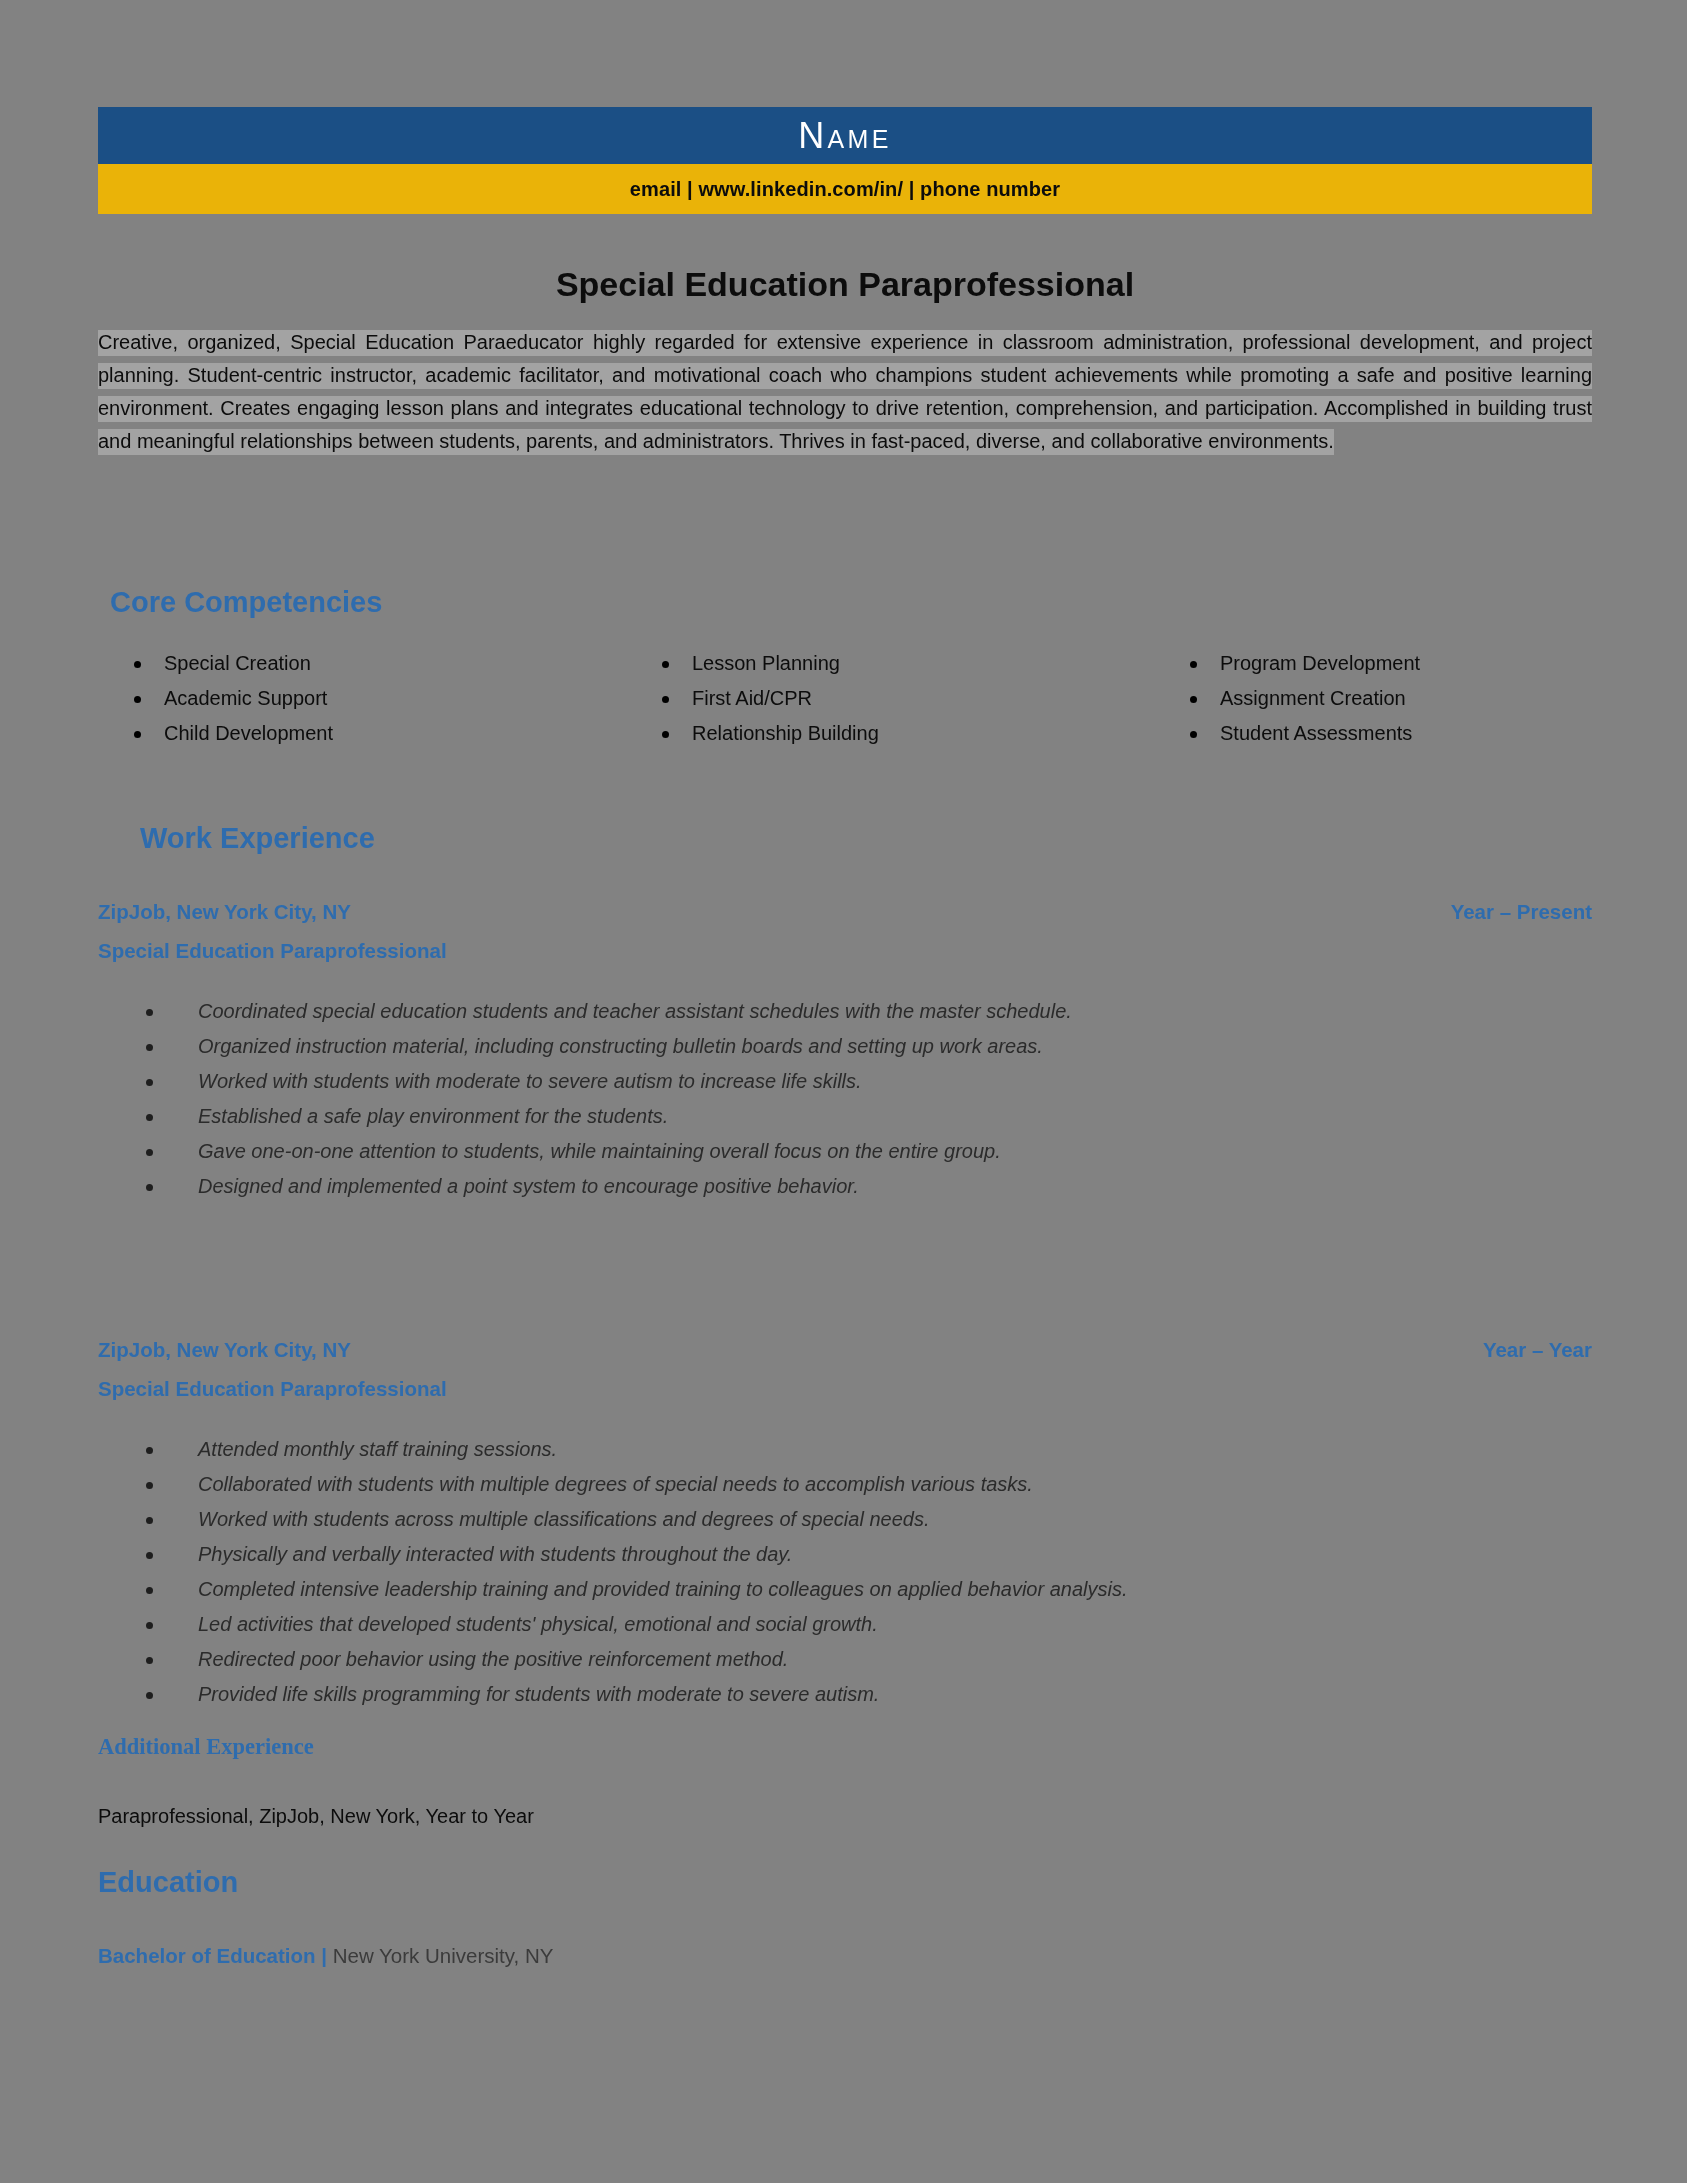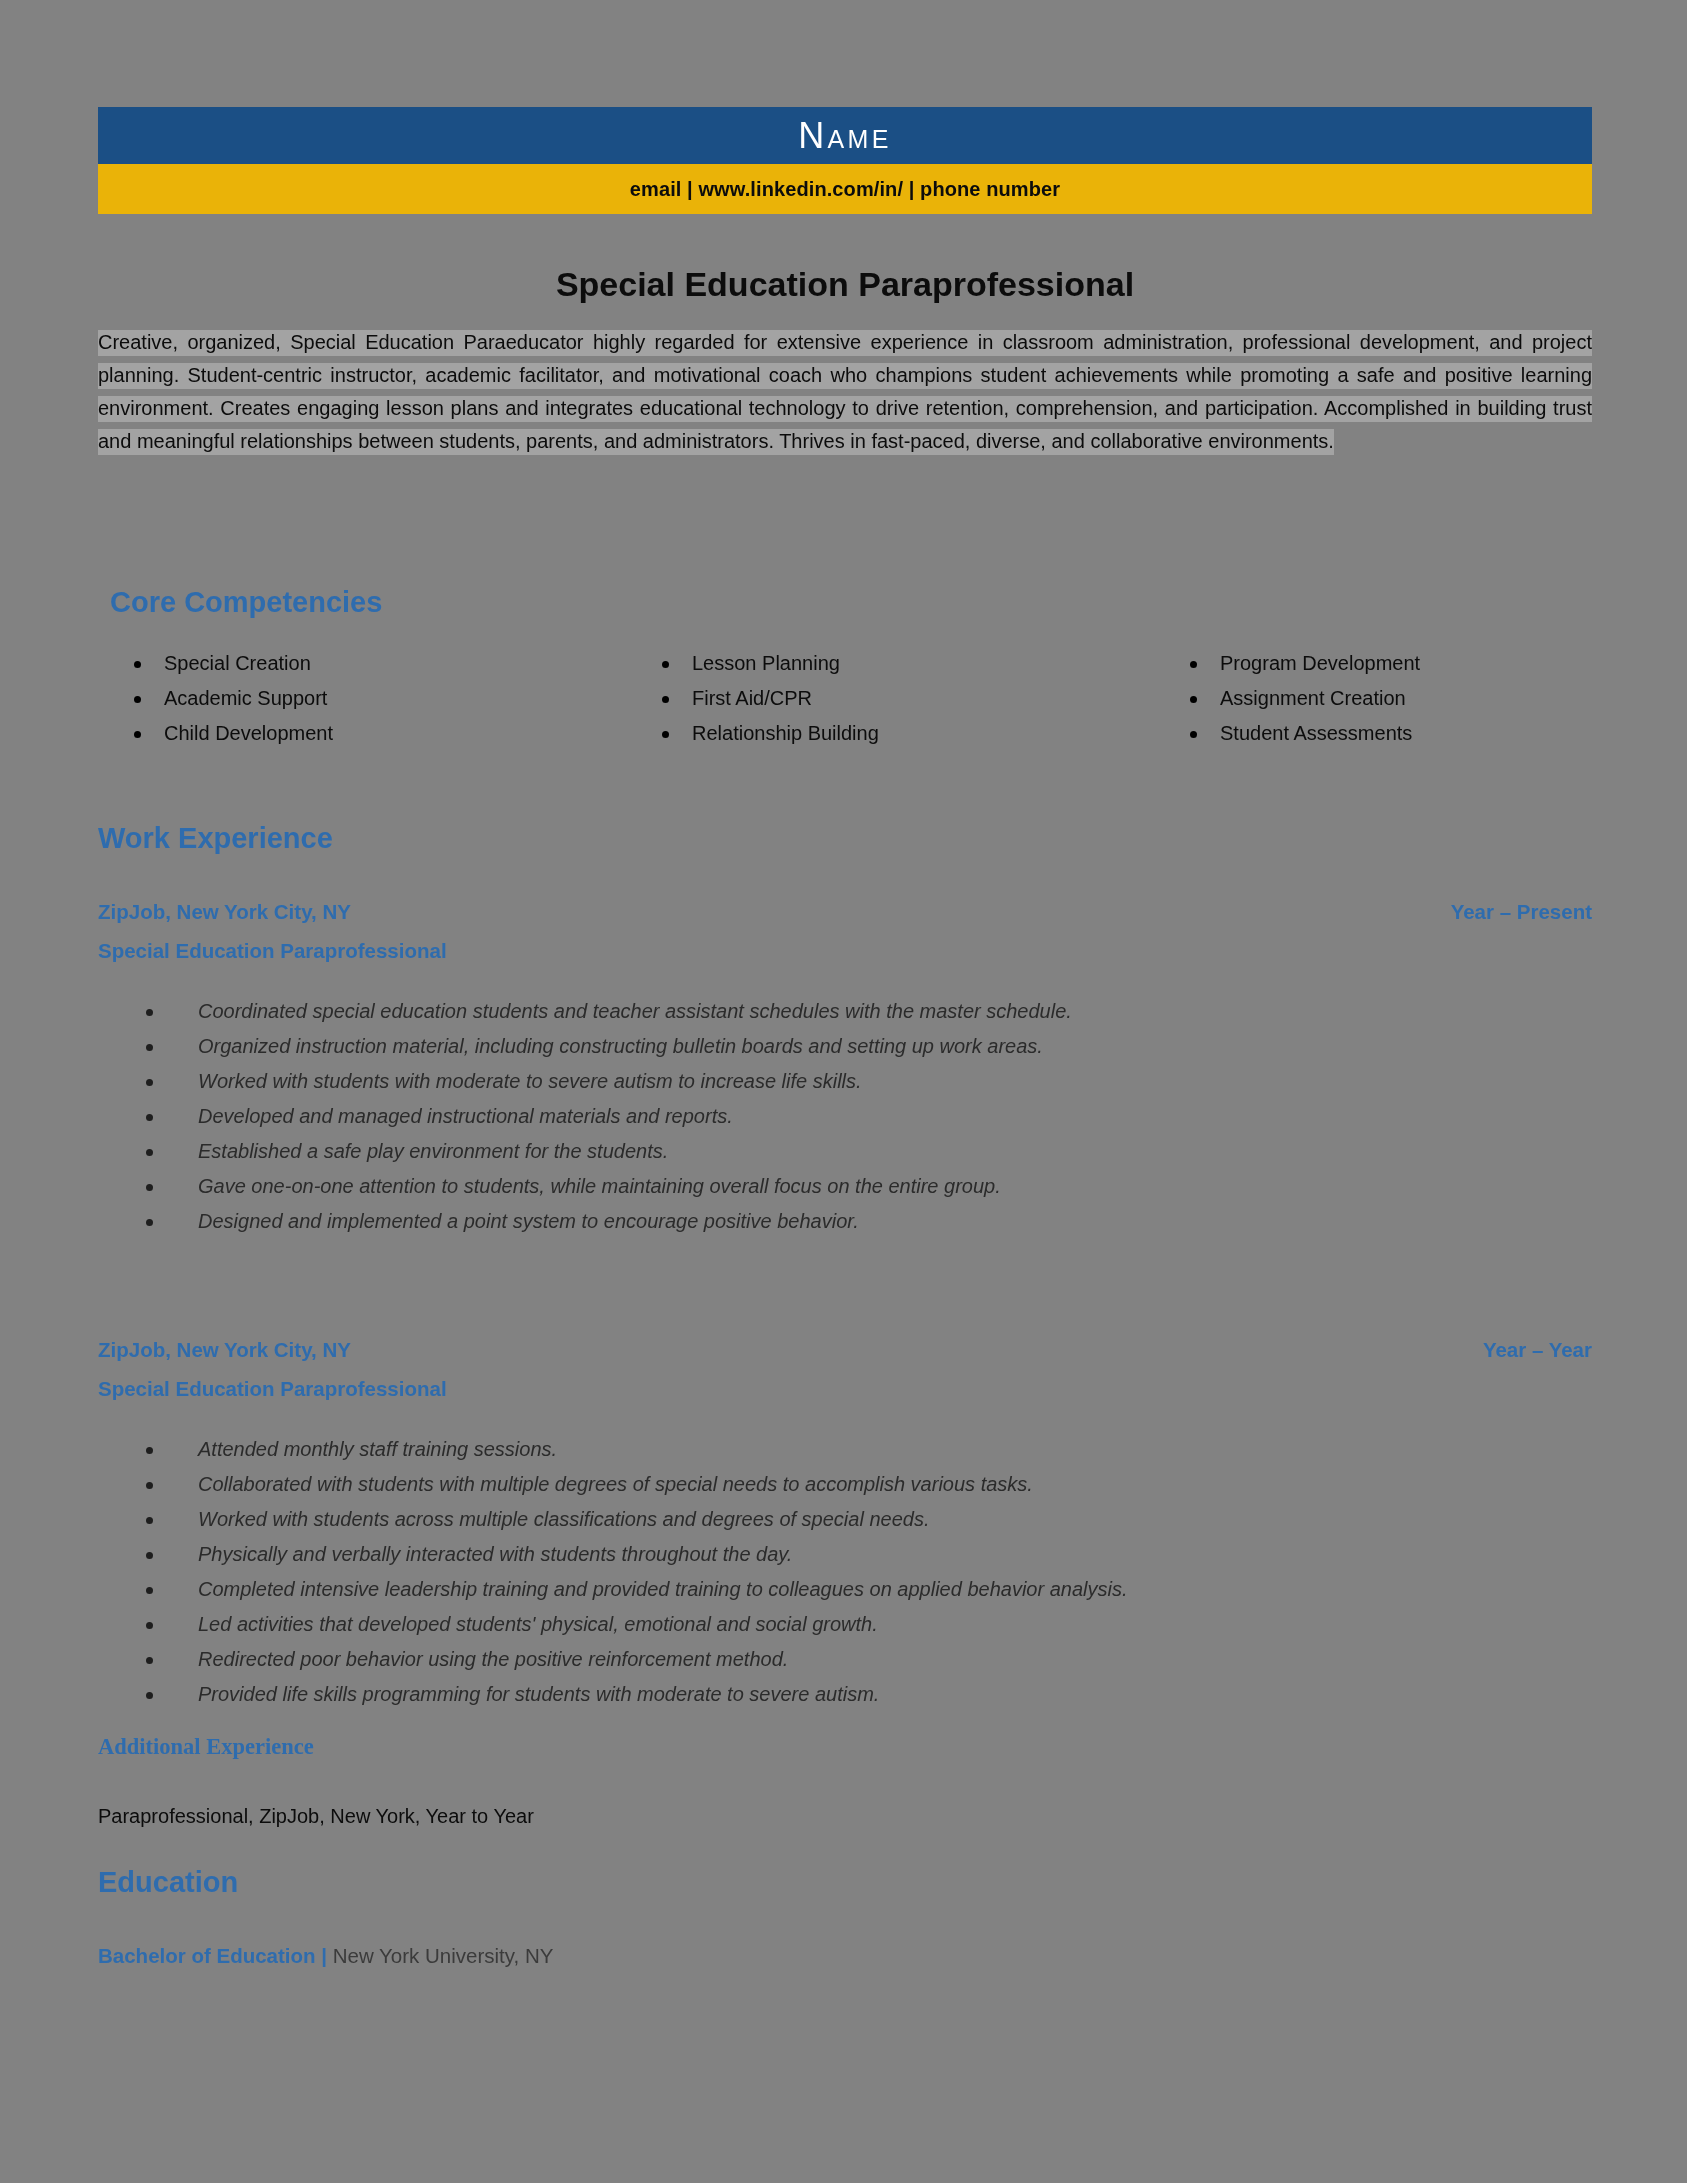--- a/index.html
+++ b/index.html
@@ -102,21 +102,21 @@
     left: 98px;
     font-weight: bold;
     color: #2E6CAE;
     line-height: 1;
     white-space: nowrap;
   }
   .sec-heading.big { font-size: 29px; }
   .sec-heading.small { font-size: 22.5px; }
 
   #h-core { top: 588px; margin-left: 12px; }
-  #h-work { top: 824px; }
+  #h-work { top: 824px; margin-left: 42px; }
   #h-additional { top: 1736px; font-family: Liberation Serif, serif; }
   #h-education { top: 1868px; }
 
   
   .comp-grid {
     position: absolute;
     left: 98px;
     top: 646px;
     width: 1494px;
     display: grid;
@@ -271,21 +271,20 @@
   <div class="job" id="job-1">
     <div class="job-head">
       <div class="job-company">ZipJob, New York City, NY</div>
       <div class="job-dates">Year – Present</div>
     </div>
     <div class="job-role">Special Education Paraprofessional</div>
     <div class="job-bullets">
       <div class="job-bullet"><span class="dot"></span><span>Coordinated special education students and teacher assistant schedules with the master schedule.</span></div>
       <div class="job-bullet"><span class="dot"></span><span>Organized instruction material, including constructing bulletin boards and setting up work areas.</span></div>
       <div class="job-bullet"><span class="dot"></span><span>Worked with students with moderate to severe autism to increase life skills.</span></div>
-      <div class="job-bullet"><span class="dot"></span><span>Developed and managed instructional materials and reports.</span></div>
       <div class="job-bullet"><span class="dot"></span><span>Established a safe play environment for the students.</span></div>
       <div class="job-bullet"><span class="dot"></span><span>Gave one-on-one attention to students, while maintaining overall focus on the entire group.</span></div>
       <div class="job-bullet"><span class="dot"></span><span>Designed and implemented a point system to encourage positive behavior.</span></div>
     </div>
   </div>
 
   <div class="job" id="job-2">
     <div class="job-head">
       <div class="job-company">ZipJob, New York City, NY</div>
       <div class="job-dates">Year – Year</div>

